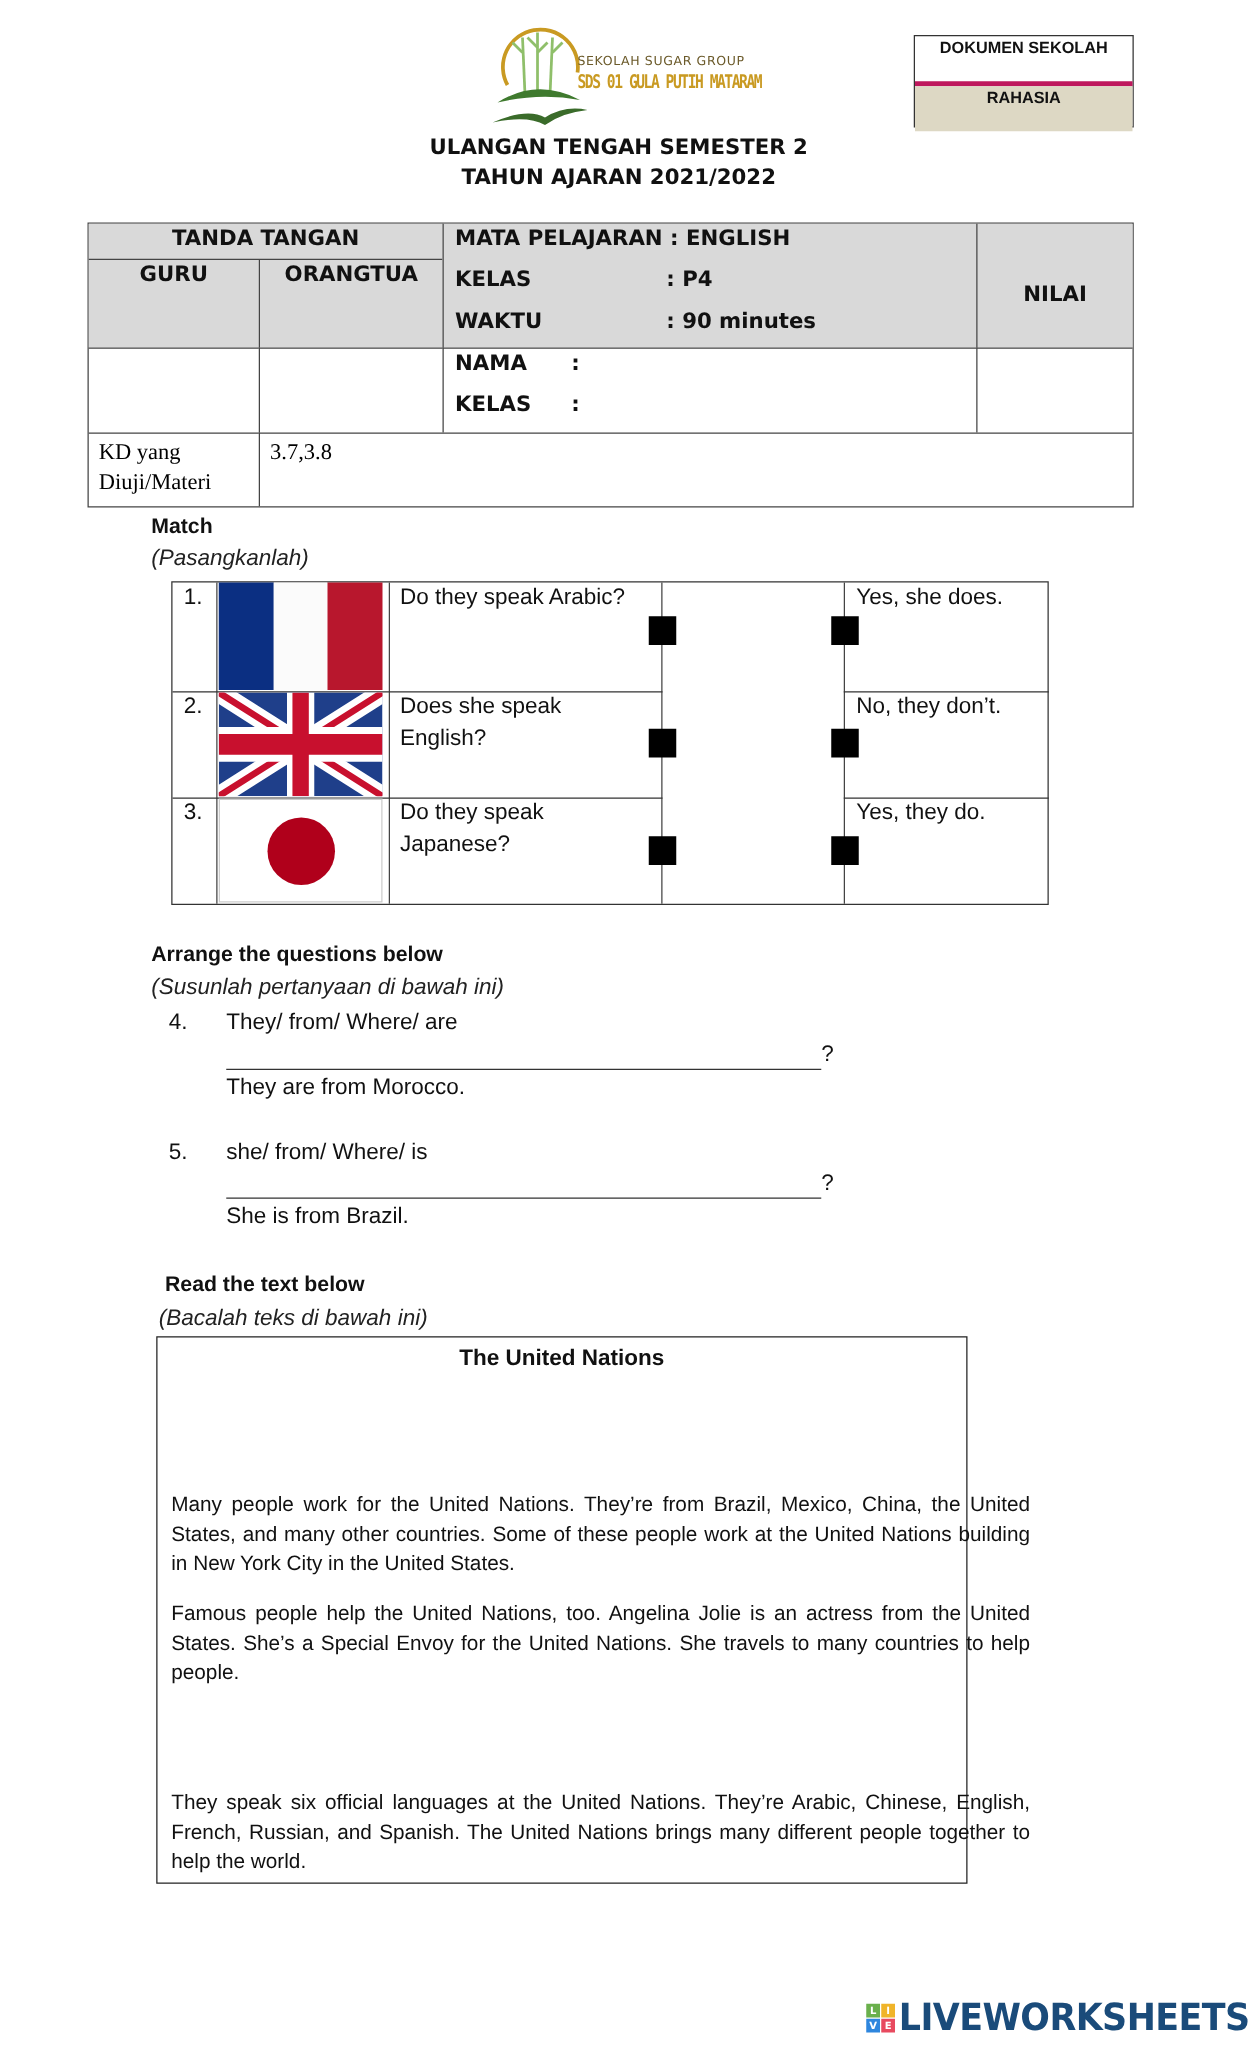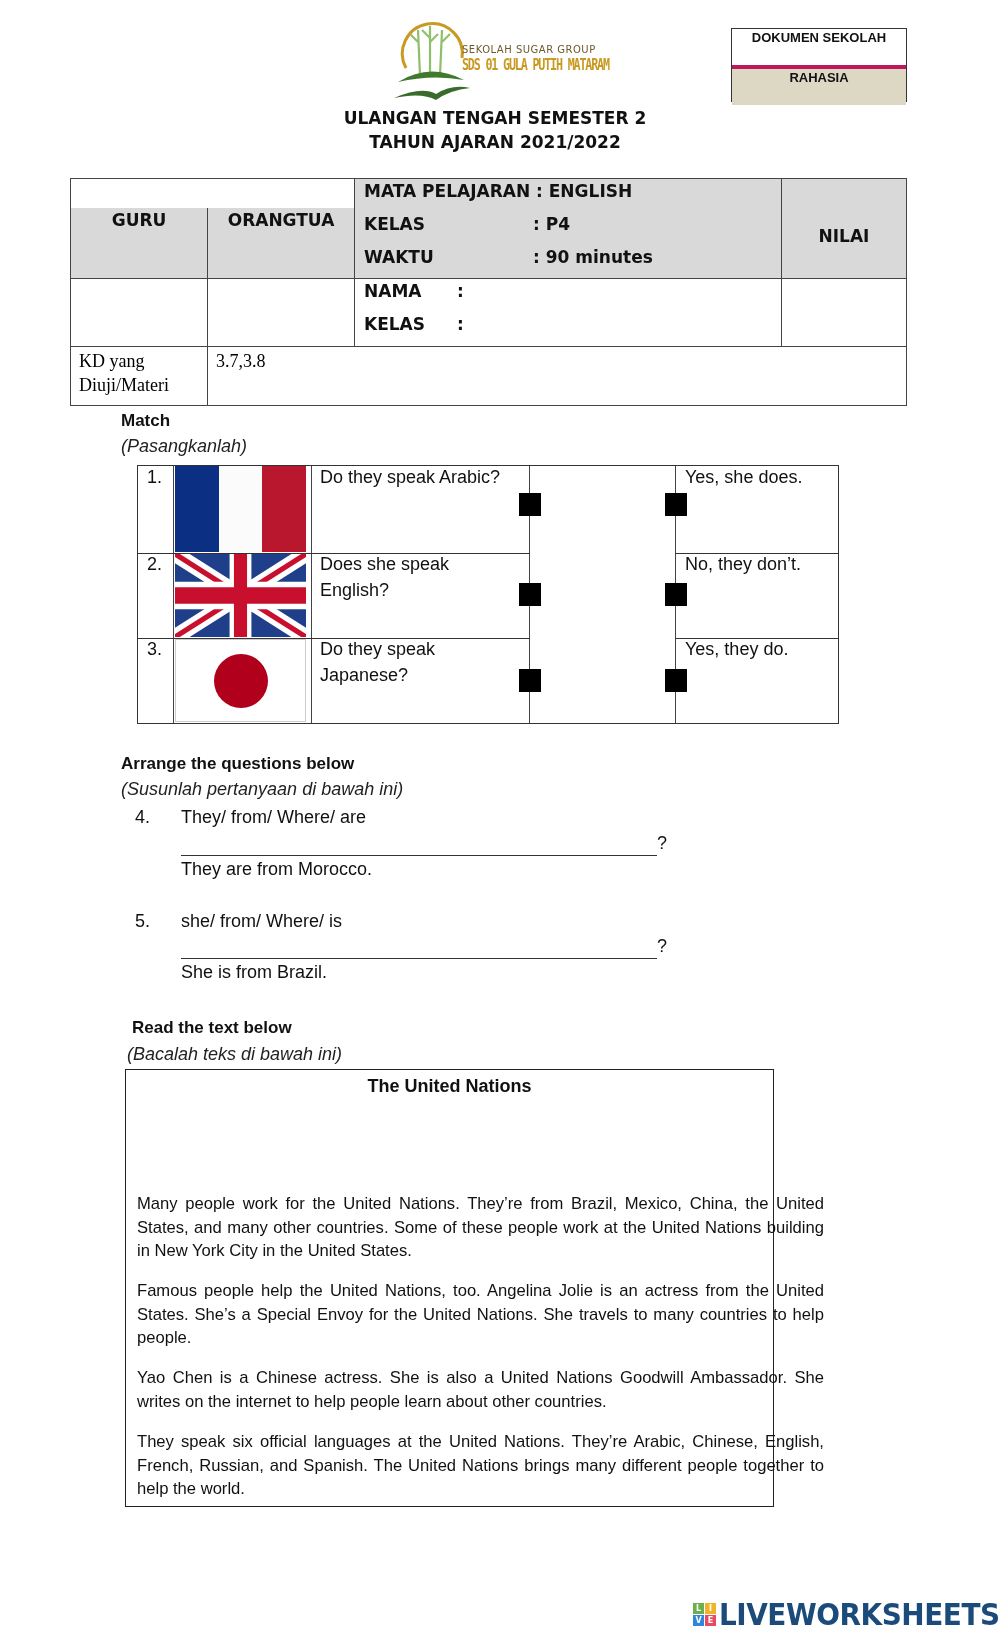--- a/index.html
+++ b/index.html
@@ -73,20 +73,23 @@
 
 <div class="abs title gothic t1">ULANGAN TENGAH SEMESTER 2</div>
 <div class="abs title gothic t2">TAHUN AJARAN 2021/2022</div>
 
 <div class="abs docbox">
   <div class="top">DOKUMEN SEKOLAH</div>
   <div class="bot">RAHASIA</div>
 </div>
 
 <div class="abs info">
+  <div class="cell gray" style="left:0;top:0;width:283px;height:29px;border-bottom:1px solid #444;">
+    <div class="gothic hdr" style="padding-top:2px;">TANDA TANGAN</div>
+  </div>
   <div class="cell gray" style="left:0;top:29px;width:136px;height:70px;">
     <div class="gothic hdr" style="padding-top:2px;">GURU</div>
   </div>
   <div class="cell gray bl" style="left:136px;top:29px;width:147px;height:70px;">
     <div class="gothic hdr" style="padding-top:2px;">ORANGTUA</div>
   </div>
   <div class="cell gray bl" style="left:283px;top:0;width:427px;height:99px;padding-left:8px;">
     <div class="gothic lbl" style="position:absolute;top:2px;left:9px;">MATA PELAJARAN : ENGLISH</div>
     <div class="gothic lbl" style="position:absolute;top:35px;left:9px;">KELAS</div>
     <div class="gothic lbl" style="position:absolute;top:35px;left:178px;">: P4</div>
@@ -185,21 +188,20 @@
 <div class="abs qtext" style="left:657px;top:936px;">?</div>
 <div class="abs qtext" style="left:181px;top:962px;">She is from Brazil.</div>
 
 <div class="abs h-bold" style="left:132px;top:1018px;">Read the text below</div>
 <div class="abs h-ital" style="left:127px;top:1044px;">(Bacalah teks di bawah ini)</div>
 
 <div class="abs readbox">
   <div style="position:absolute;left:0;top:6px;width:100%;text-align:center;font-weight:bold;font-size:18px;">The United Nations</div>
   <div class="para" style="top:122px;">Many people work for the United Nations. They’re from Brazil, Mexico, China, the United States, and many other countries. Some of these people work at the United Nations building in New York City in the United States.</div>
   <div class="para" style="top:209px;">Famous people help the United Nations, too. Angelina Jolie is an actress from the United States. She’s a Special Envoy for the United Nations. She travels to many countries to help people.</div>
-  <div class="para" style="top:296px;">Yao Chen is a Chinese actress. She is also a United Nations Goodwill Ambassador. She writes on the internet to help people learn about other countries.</div>
   <div class="para" style="top:360px;">They speak six official languages at the United Nations. They’re Arabic, Chinese, English, French, Russian, and Spanish. The United Nations brings many different people together to help the world.</div>
 </div>
 
 <div class="abs lw">
   <div class="lw-grid">
     <span style="background:#6ab04c;">L</span>
     <span style="background:#f0b429;">I</span>
     <span style="background:#2e86de;">V</span>
     <span style="background:#e84a5f;">E</span>
   </div>

